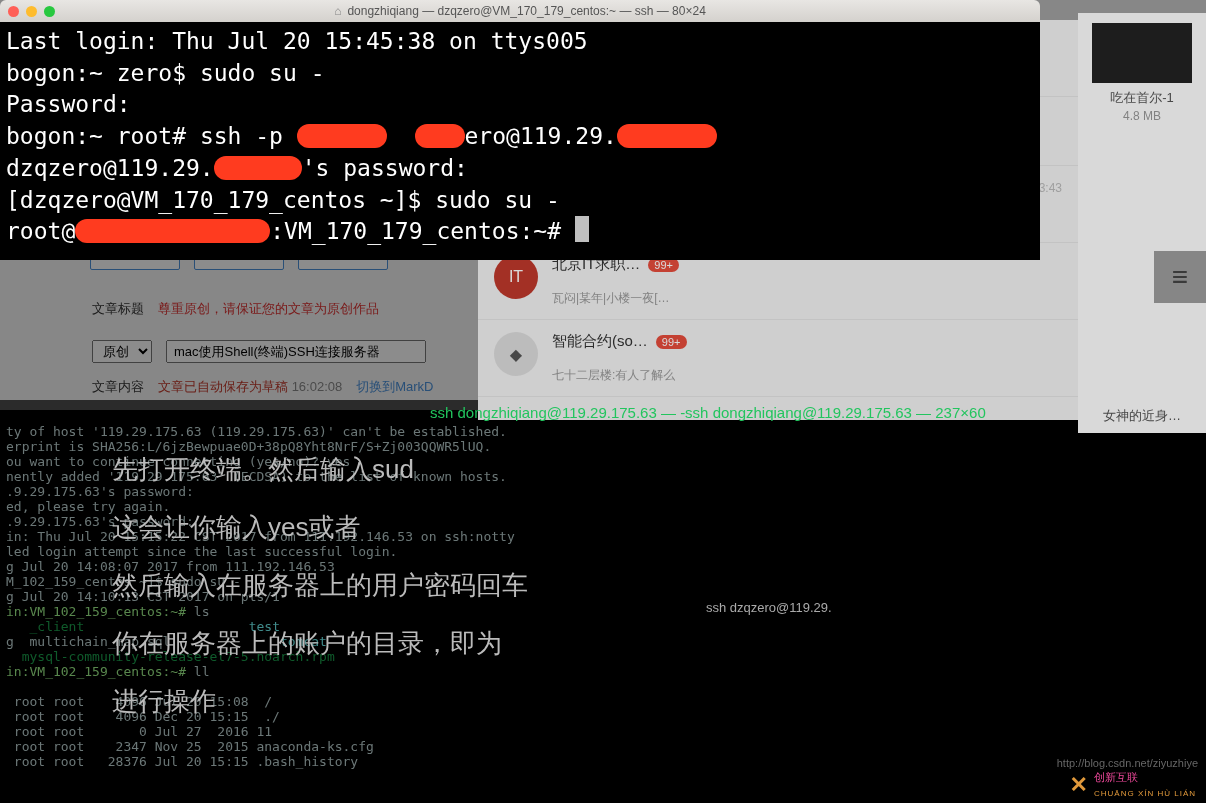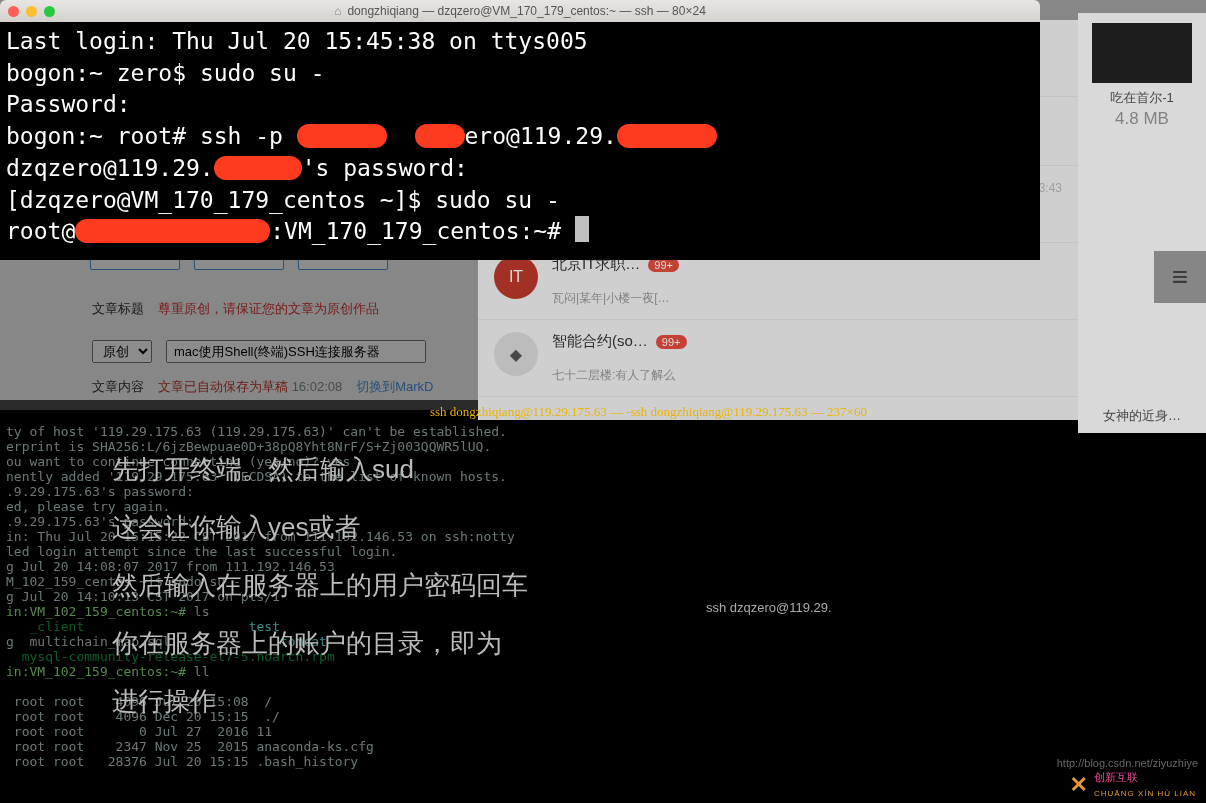--- a/index.html
+++ b/index.html
@@ -25,21 +25,21 @@
   .chat-avatar { width:44px; height:44px; border-radius:50%; background:#ccc; display:flex; align-items:center; justify-content:center; font-size:16px; color:#fff; flex:none; }
   .chat-text { flex:1; min-width:0; }
   .chat-title { font-size:15px; color:#333; display:flex; align-items:center; gap:8px; }
   .badge { background:#e74c3c; color:#fff; font-size:11px; border-radius:10px; padding:1px 6px; }
   .chat-sub { font-size:12px; color:#999; margin-top:16px; white-space:nowrap; overflow:hidden; text-overflow:ellipsis; }
 
   
   .rcol { position:absolute; right:0; top:13px; width:128px; height:420px; background:#fff; z-index:2; filter:brightness(.85); font-size:13px; color:#555; }
   .rcol .thumb { width:100px; height:60px; background:#222; margin:10px auto 6px; }
   .rcol .t1 { text-align:center; }
-  .rcol .sz { text-align:center; font-size:17px; color:#999; margin-top:2px; }
+  .rcol .sz { text-align:center; font-size:12px; color:#999; margin-top:2px; }
   .rcol .menu { position:absolute; right:0; top:238px; width:52px; height:52px; background:#9e9e9e; display:flex; align-items:center; justify-content:center; font-size:28px; color:#444; }
 
   
   .bg-term2 { position:absolute; left:0; top:410px; width:1206px; height:393px; background:#000; color:#9aa; font-family:Menlo,monospace; font-size:13px; padding:14px 6px 6px; z-index:1; filter:brightness(.7); white-space:pre; overflow:hidden; }
   .g { color:#7ec16e; }
   .o { color:#15803d; }
   .cy { color:#5bc6c6; }
   .watermark { position:absolute; right:10px; bottom:4px; color:#e1993b; font-size:12px; display:flex; align-items:center; gap:6px; z-index:9; }
   .watermark .x { font-weight:bold; font-size:22px; }
 
@@ -51,21 +51,21 @@
   .dot.r { background:#ff5f57; } .dot.y { background:#febc2e; } .dot.g { background:#28c840; }
   .title-text { position:absolute; left:50%; transform:translateX(-50%); display:flex; align-items:center; gap:6px; }
   .home-icon { font-size:12px; color:#888; }
   .term-body { background:#000; color:#fff; font-family:Menlo,Consolas,monospace; font-size:23px; line-height:1.38; padding:4px 6px 10px; white-space:pre; min-height:238px; }
   .cursor { display:inline-block; width:14px; height:26px; background:#bfbfbf; vertical-align:-3px; }
   .redact { display:inline-block; height:24px; background:#ff3b1f; border-radius:12px; vertical-align:-4px; }
 
   
   .overlay-text { position:absolute; left:112px; top:440px; z-index:3; color:#bbb; font-size:26px; line-height:58px; font-family:PingFang SC,sans-serif; }
   .overlay-text div { white-space:nowrap; }
-  .bg-term2-title { position:absolute; left:430px; top:404px; color:#eab308; font-size:13px; z-index:3; font-family:Liberation Serif, serif; }
+  .bg-term2-title { position:absolute; left:430px; top:404px; color:#22c55e; font-size:15px; z-index:3; font-family:Liberation Sans, sans-serif; }
 
   .right-lower { position:absolute; right:0; top:560px; width:520px; height:220px; z-index:3; color:#777; font-size:13px; padding:20px; }
   .right-lower .lbl { color:#888; }
   .right-lower .val { color:#aaa; }
 </style>
 </head>
 <body>
 
 <div class="bg-blog">
   <div class="logo">博客</div>

